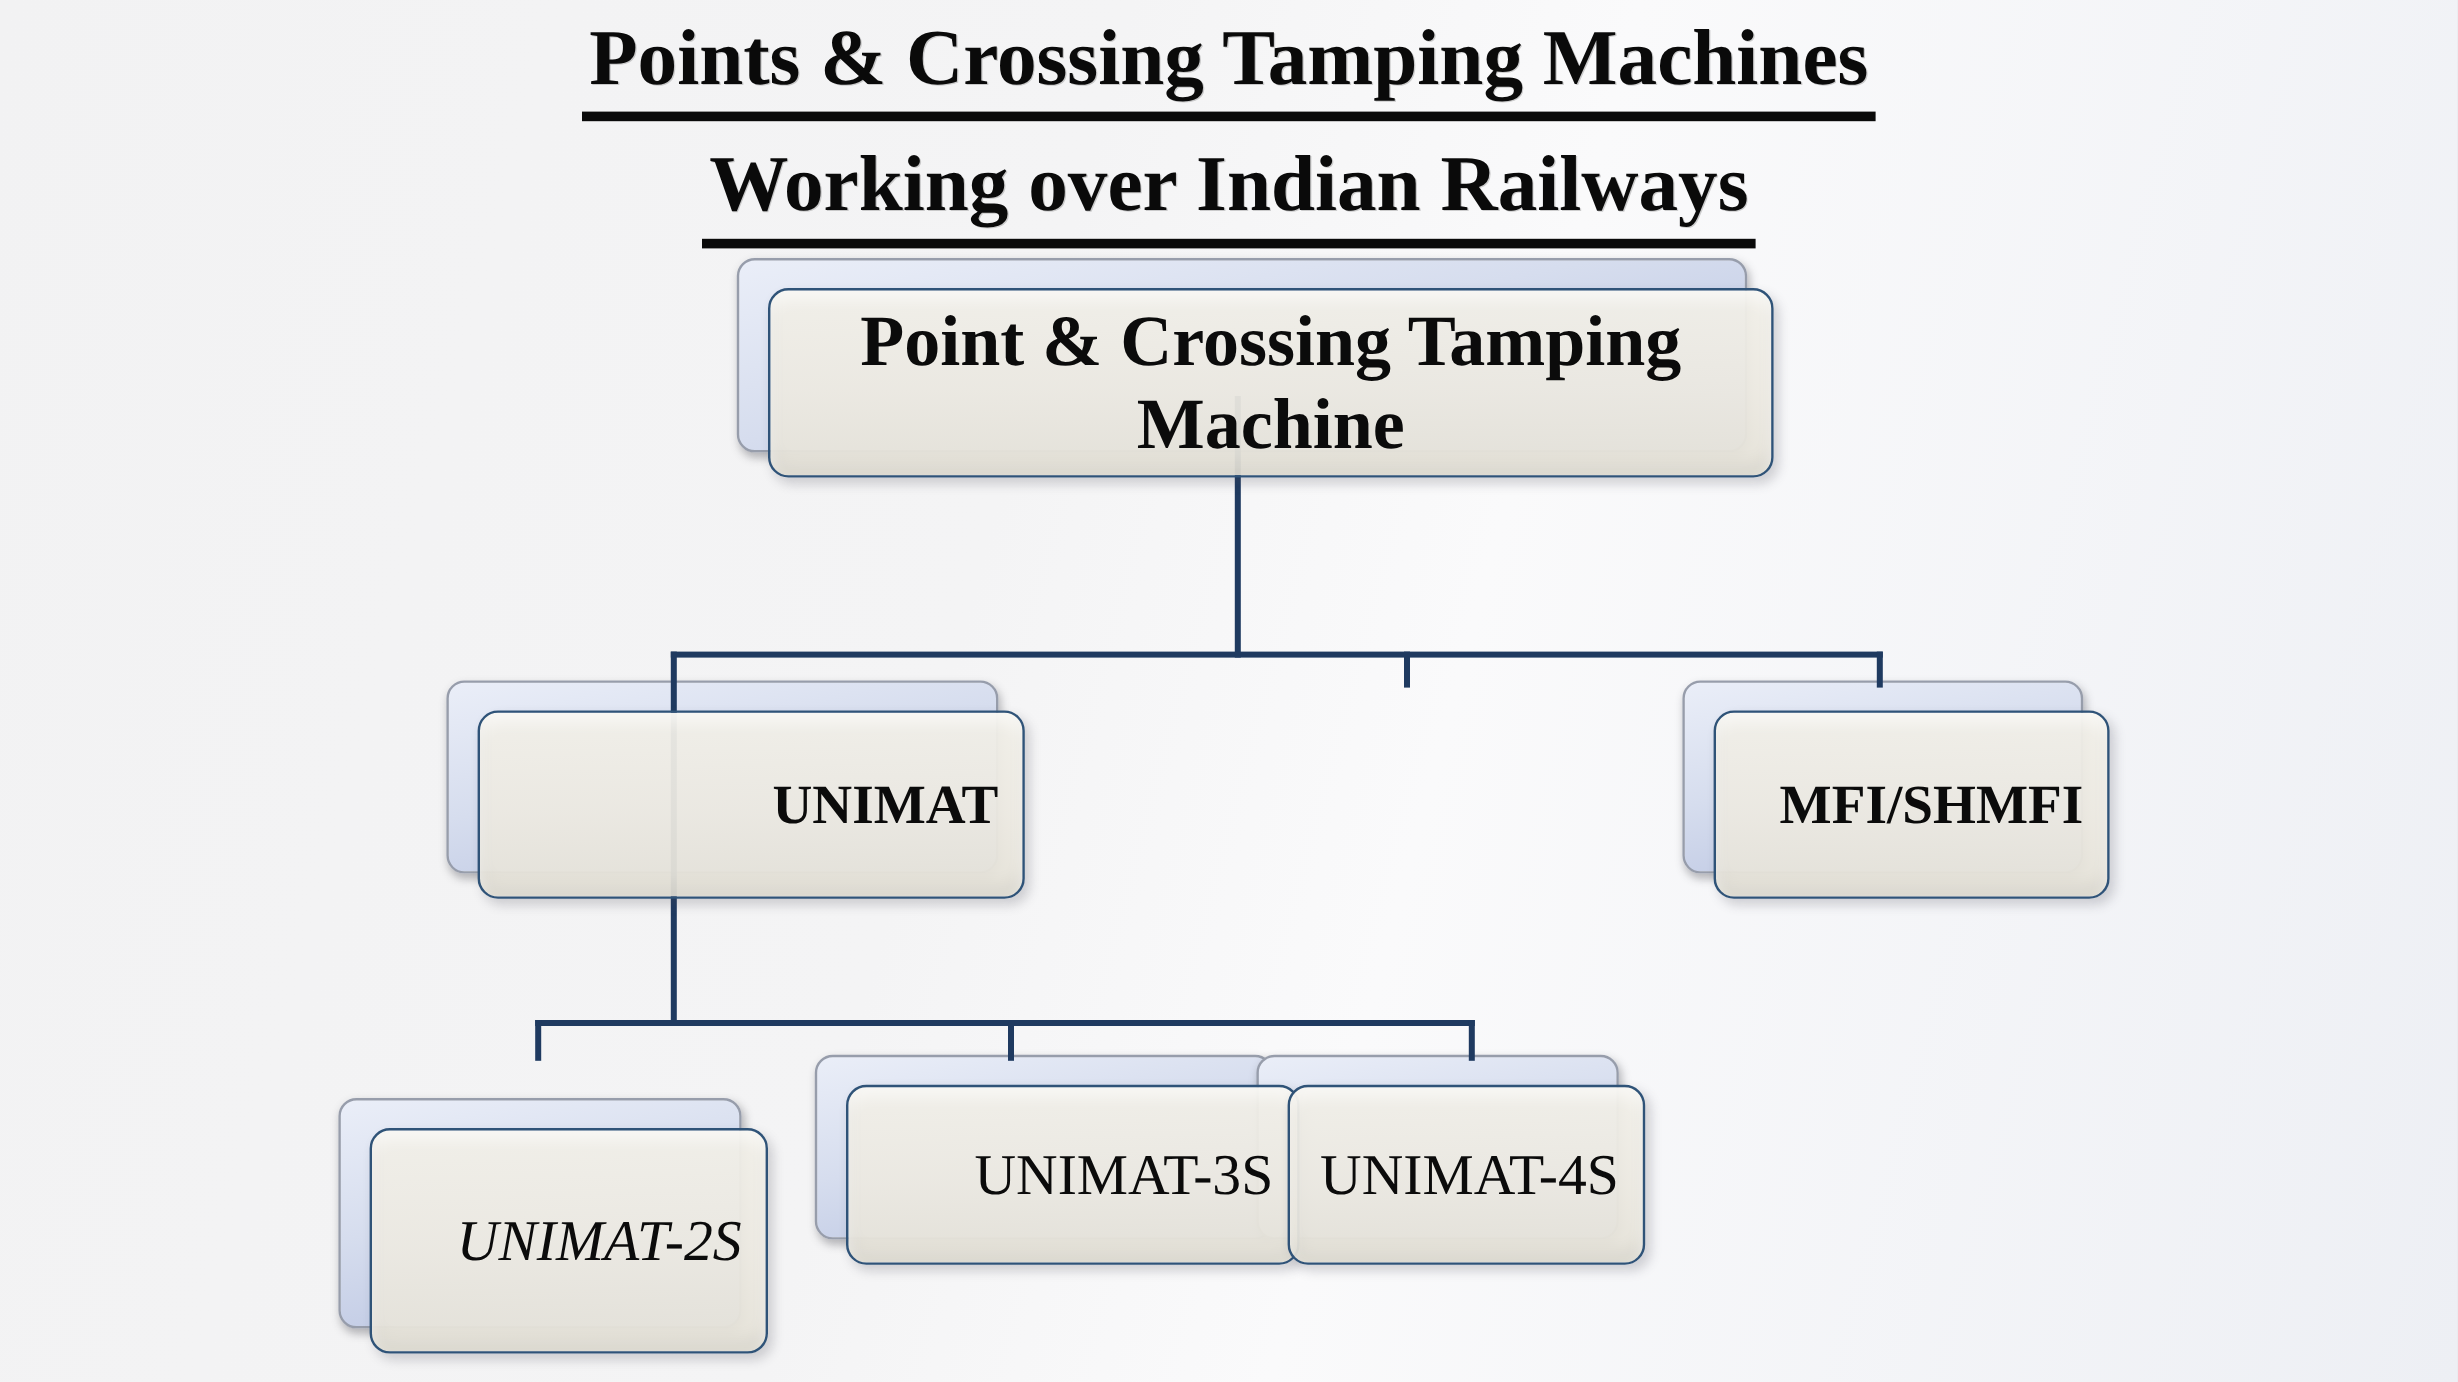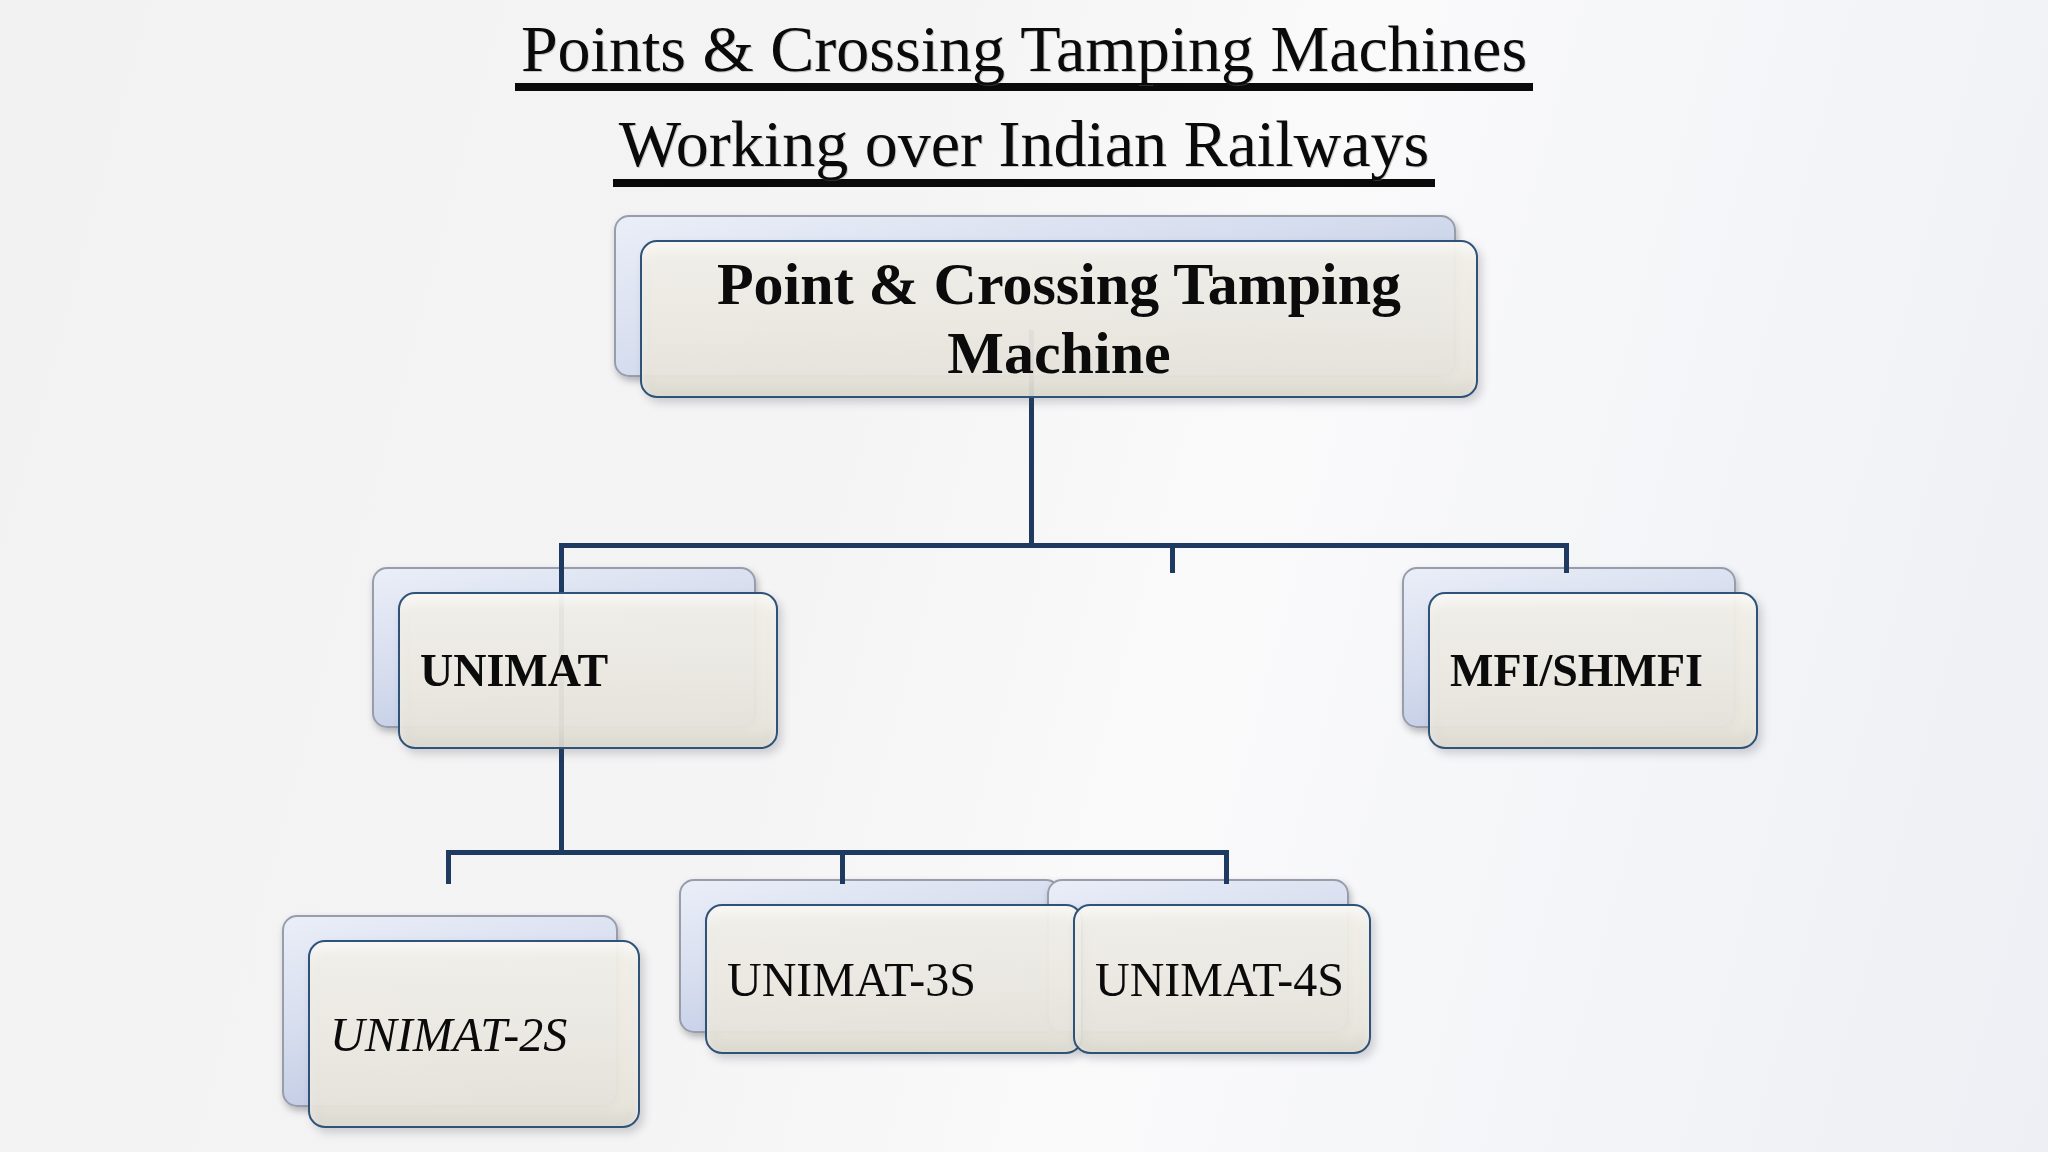--- a/index.html
+++ b/index.html
@@ -12,23 +12,23 @@
   }
 
   
   .title-wrap{
     position:absolute;left:0;top:14px;width:100%;
     text-align:center;color:#0a0a0a;
   }
   .title-line{margin-bottom:18px;}
   .title-line span{
     display:inline-block;
-    font-size:66px;font-weight:normal;line-height:1.05;
+    font-size:66px;font-weight:bold;line-height:1.05;
     letter-spacing:0px;
-    padding:0 6px 0 6px;
+    padding:0 6px 10px 6px;
     border-bottom:8px solid #0a0a0a;
     text-shadow:1px 1px 0 rgba(120,120,120,0.35);
   }
 
   
   .connector{position:absolute;background:#1f3a60;z-index:2;}
 
   .c-root-stem   {left:1029px;top:330px;width:5px;height:218px;}
   .c-l2-rail     {left:559px; top:543px;width:1010px;height:5px;}
   .c-drop-unimat {left:559px; top:543px;width:5px;height:312px;} 
@@ -53,29 +53,29 @@
   .node-front{
     position:absolute;left:0;top:0;
     width:100%;height:100%;
     box-sizing:border-box;
     border-radius:17px;
     border:2px solid #2f5378;
     background:linear-gradient(180deg,rgba(241,239,232,0.95) 0%,rgba(236,233,225,0.94) 55%,rgba(229,226,216,0.94) 100%);
     box-shadow:4px 5px 9px rgba(70,70,80,0.22),
                inset 0 8px 12px rgba(255,255,255,0.55),
                inset 0 -10px 14px rgba(0,0,0,0.05);
-    display:flex;align-items:center;justify-content:flex-start;
+    display:flex;align-items:center;justify-content:flex-end;
     text-align:center;color:#0b0b0b;
     z-index:3;
   }
   .node-label{display:block;padding:0 20px;}
 
   .node-root  {left:640px; top:240px; width:838px;height:158px;}
   .node-root   .node-label{font-size:60px;font-weight:bold;line-height:1.15;}
-  .node-unimat{left:398px; top:592px; width:380px;height:157px;}
+  .node-unimat{left:398px; top:592px; width:456px;height:157px;}
   .node-mpt   {left:1058px;top:592px; width:284px;height:157px;}
   .node-mfi   {left:1428px;top:592px; width:330px;height:157px;border-radius:20px;}
   .node-unimat .node-label,
   .node-mpt    .node-label,
   .node-mfi    .node-label{font-size:46px;font-weight:bold;}
   .node-u2s   {left:308px; top:940px; width:332px;height:188px;font-style:italic;}
   .node-u3s   {left:705px; top:904px; width:378px;height:150px;}
   .node-u4s   {left:1073px;top:904px; width:298px;height:150px;}
   .node-u2s .node-label,
   .node-u3s .node-label,

